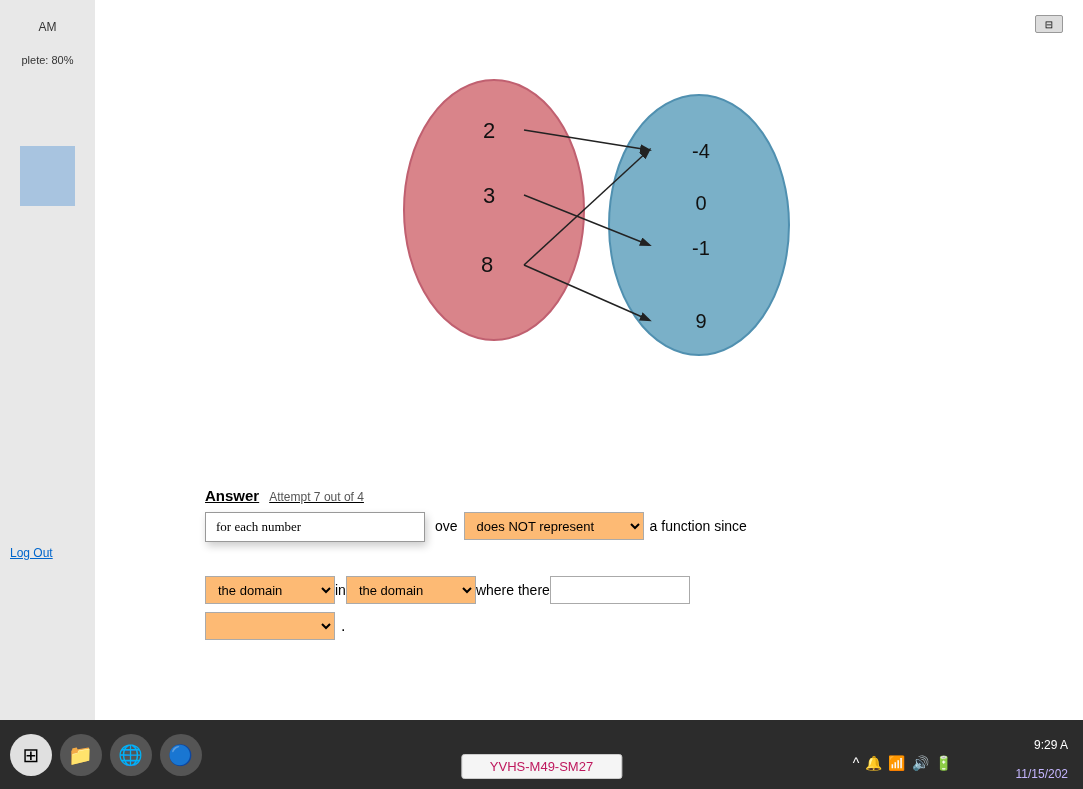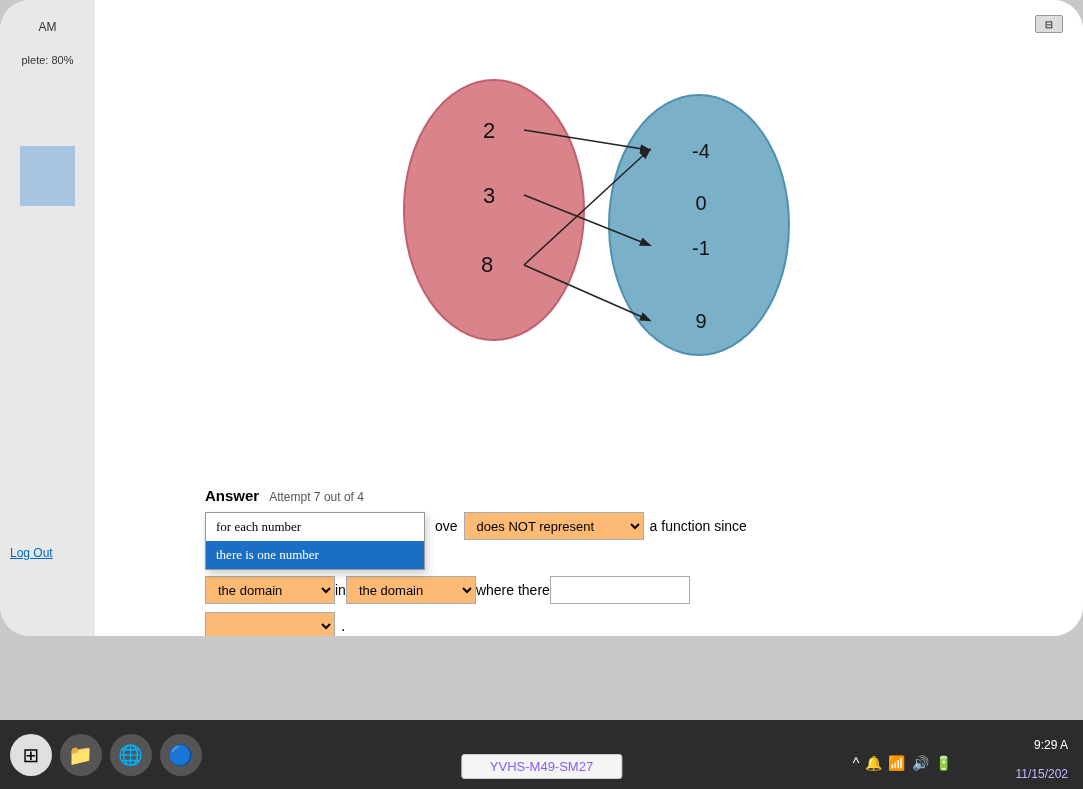--- a/index.html
+++ b/index.html
@@ -12,24 +12,23 @@
       overflow: hidden;
       position: relative;
     }
 
     
     .screen {
       position: absolute;
       top: 0;
       left: 0;
       width: 1083px;
-      height: 636px;
+      height: 720px;
       background: #f0f0f0;
       overflow: hidden;
-      border-radius: 30px;
     }
 
     
     .sidebar {
       position: absolute;
       left: 0;
       top: 0;
       width: 95px;
       height: 720px;
       background: #e8e8e8;
@@ -100,20 +99,21 @@
       bottom: 80px;
       left: 110px;
       width: 860px;
     }
 
     .answer-header {
       display: flex;
       align-items: baseline;
       gap: 10px;
       margin-bottom: 8px;
+      text-decoration: underline;
     }
 
     .answer-title {
       font-weight: bold;
       font-size: 15px;
     }
 
     .attempt-label {
       font-size: 12px;
       color: #555;
@@ -254,21 +254,21 @@
     
     .bottom-label {
       position: absolute;
       bottom: 10px;
       left: 50%;
       transform: translateX(-50%);
       background: #f5f5f5;
       border: 1px solid #ccc;
       padding: 4px 28px;
       font-size: 13px;
-      color: #8b5cf6;
+      color: #be185d;
       border-radius: 3px;
     }
 
     
     .screen-glare {
       position: absolute;
       top: 0;
       right: 0;
       width: 300px;
       height: 200px;
@@ -347,21 +347,20 @@
     <div class="answer-section">
       <div class="answer-header">
         <span class="answer-title">Answer</span>
         <span class="attempt-label">Attempt 7 out of 4</span>
       </div>
 
       <div style="position:relative; margin-bottom: 4px;">
 
         <div class="dropdown-open">
           <div class="dropdown-option">for each number</div>
-          <div class="dropdown-option selected">there is one number</div>
         </div>
 
         <div class="answer-row" style="margin-left: 230px; margin-top: 0px;">
           <span>ove</span>
           <select class="answer-select select-md">
             <option>does NOT represent</option>
             <option>represents</option>
           </select>
           <span>a function since</span>
         </div>

